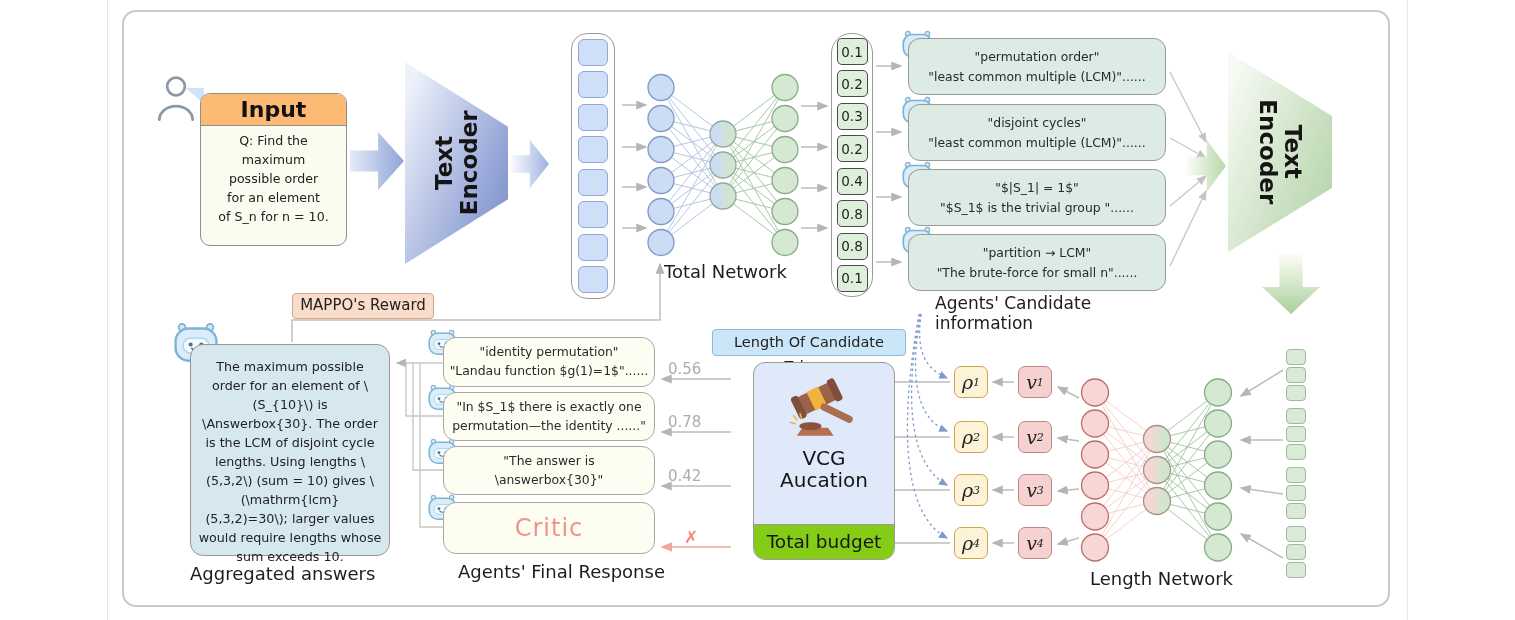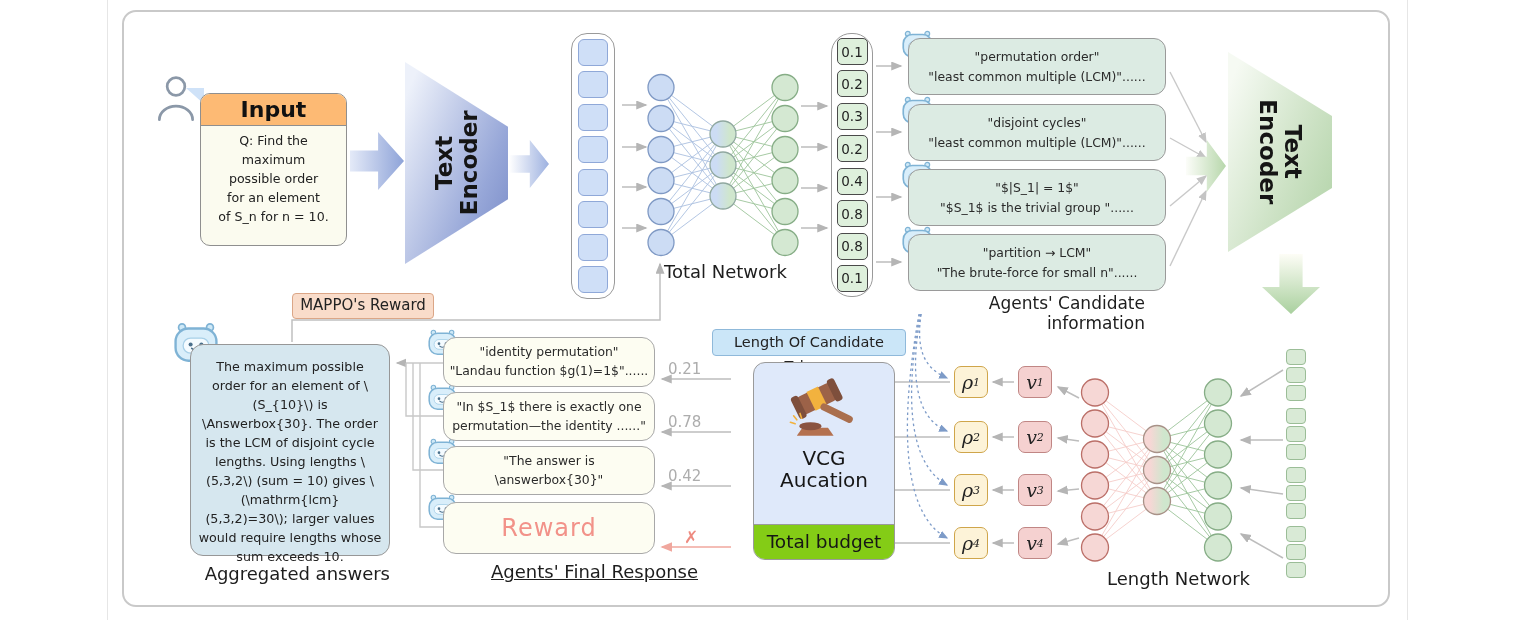--- a/index.html
+++ b/index.html
@@ -45,21 +45,21 @@
   .vcgBudget { height:37px; background:#84cc16; border-top:1.3px solid #9a9a9a; text-align:center;
                font-size:18.5px; line-height:34px; color:#161616; }
   .mathBox { width:34px; height:32px; border-radius:7px; display:flex; align-items:center; justify-content:center;
              font-family:"DejaVu Serif","Liberation Serif",serif; font-style:italic; font-size:19px; color:#222; }
   .rhoBox { background:#fdf3d8; border:1.3px solid #cfa54a; }
   .vBox  { background:#f5d1d0; border:1.3px solid #c08684; }
   .mathBox sub { font-size:11px; }
   .grnSq { width:20px; height:16px; background:#d9ead6; border:1.2px solid #9bbd97; border-radius:4px; margin-bottom:2px; }
   .grnGrp { margin-bottom:7px; }
 
-  .caption { font-size:18px; color:#1d1d1d; text-align:right; }
+  .caption { font-size:18px; color:#1d1d1d; text-align:left; }
   .capSmall { font-size:17px; line-height:1.18; white-space:pre-line; }
   .num { font-size:15px; color:#adadad; }
   .xmark { font-size:17px; font-weight:bold; color:#ee8b80; }
   .silence { font-size:24px; color:#f29289; letter-spacing:1px; }
   .tail { width:0; height:0; border-style:solid; border-width:0 18px 16px 0; border-color:transparent #cfe2f8 transparent transparent; }
 </style>
 </head>
 <body>
 
 <div id="canvas">
@@ -399,24 +399,24 @@
 
   <div class="abs aggBox" style="left:190px; top:344px;">The maximum possible order for an element of \(S_{10}\) is \Answerbox{30}. The order is the LCM of disjoint cycle lengths. Using lengths \(5,3,2\) (sum = 10) gives \(\mathrm{lcm} (5,3,2)=30\); larger values would require lengths whose sum exceeds 10.</div>
   <div class="abs caption" style="left:190px; top:563px; width:200px;">Aggregated answers</div>
 
   <div class="abs respBox" style="left:443px; top:337px; height:50px;">"identity permutation"
 "Landau function $g(1)=1$"......</div>
   <div class="abs respBox" style="left:443px; top:392px; height:49px;">"In $S_1$ there is exactly one
 permutation—the identity ......"</div>
   <div class="abs respBox" style="left:443px; top:446px; height:49px;">"The answer is
 \answerbox{30}"</div>
-  <div class="abs respBox silence" style="left:443px; top:502px; height:52px;">Reward</div>
-  <div class="abs caption" style="left:478px; top:561px; width:220px;text-decoration:underline;">Agents' Final Response</div>
-
-  <div class="abs num" style="left:668px; top:360px;">0.21</div>
+  <div class="abs respBox silence" style="left:443px; top:502px; height:52px;">Critic</div>
+  <div class="abs caption" style="left:458px; top:561px; width:220px;">Agents' Final Response</div>
+
+  <div class="abs num" style="left:668px; top:360px;">0.56</div>
   <div class="abs num" style="left:668px; top:413px;">0.78</div>
   <div class="abs num" style="left:668px; top:467px;">0.42</div>
   <div class="abs xmark" style="left:684px; top:527px;">✗</div>
 
   <div class="abs tagBox lenTag" style="left:712px; top:329px;">Length Of Candidate Tokens</div>
 
   <div class="abs vcgBox" style="left:735px; top:362px;margin-left:18px;">
     <div class="vcgTop">
       <svg width="92" height="72" viewBox="0 0 100 90" style="margin-top:12px;">
         <use href="#gavel"></use>

